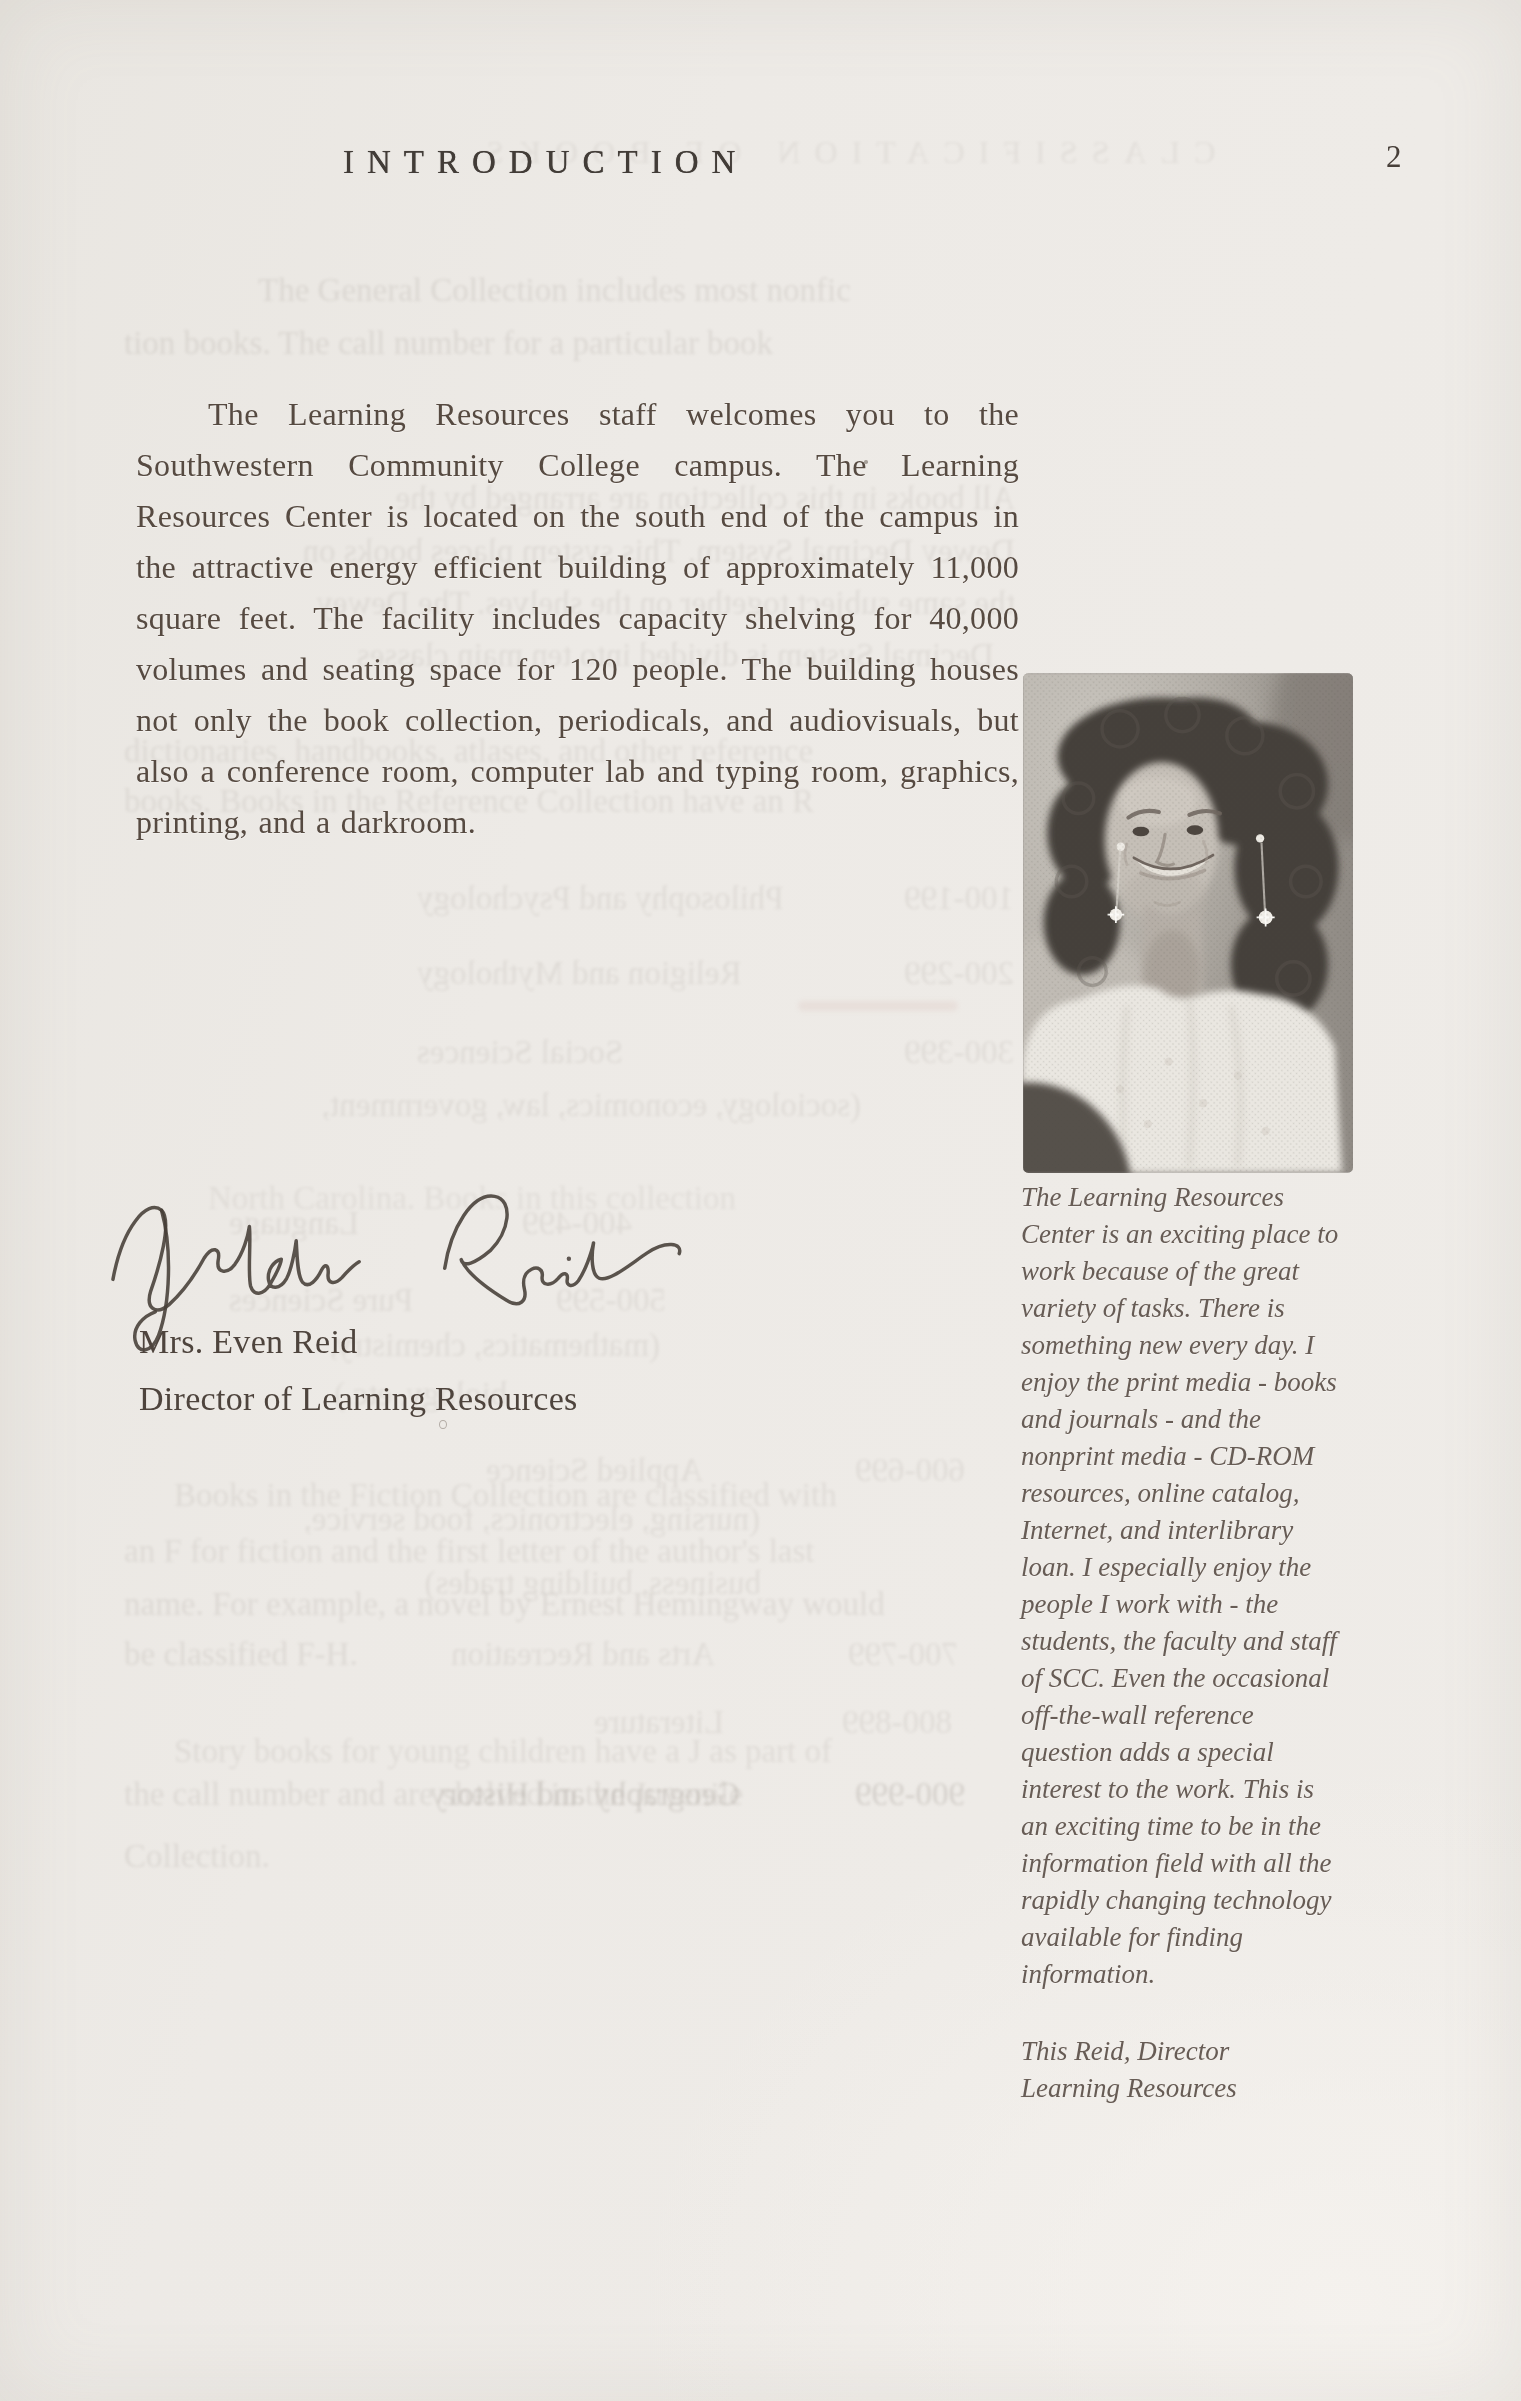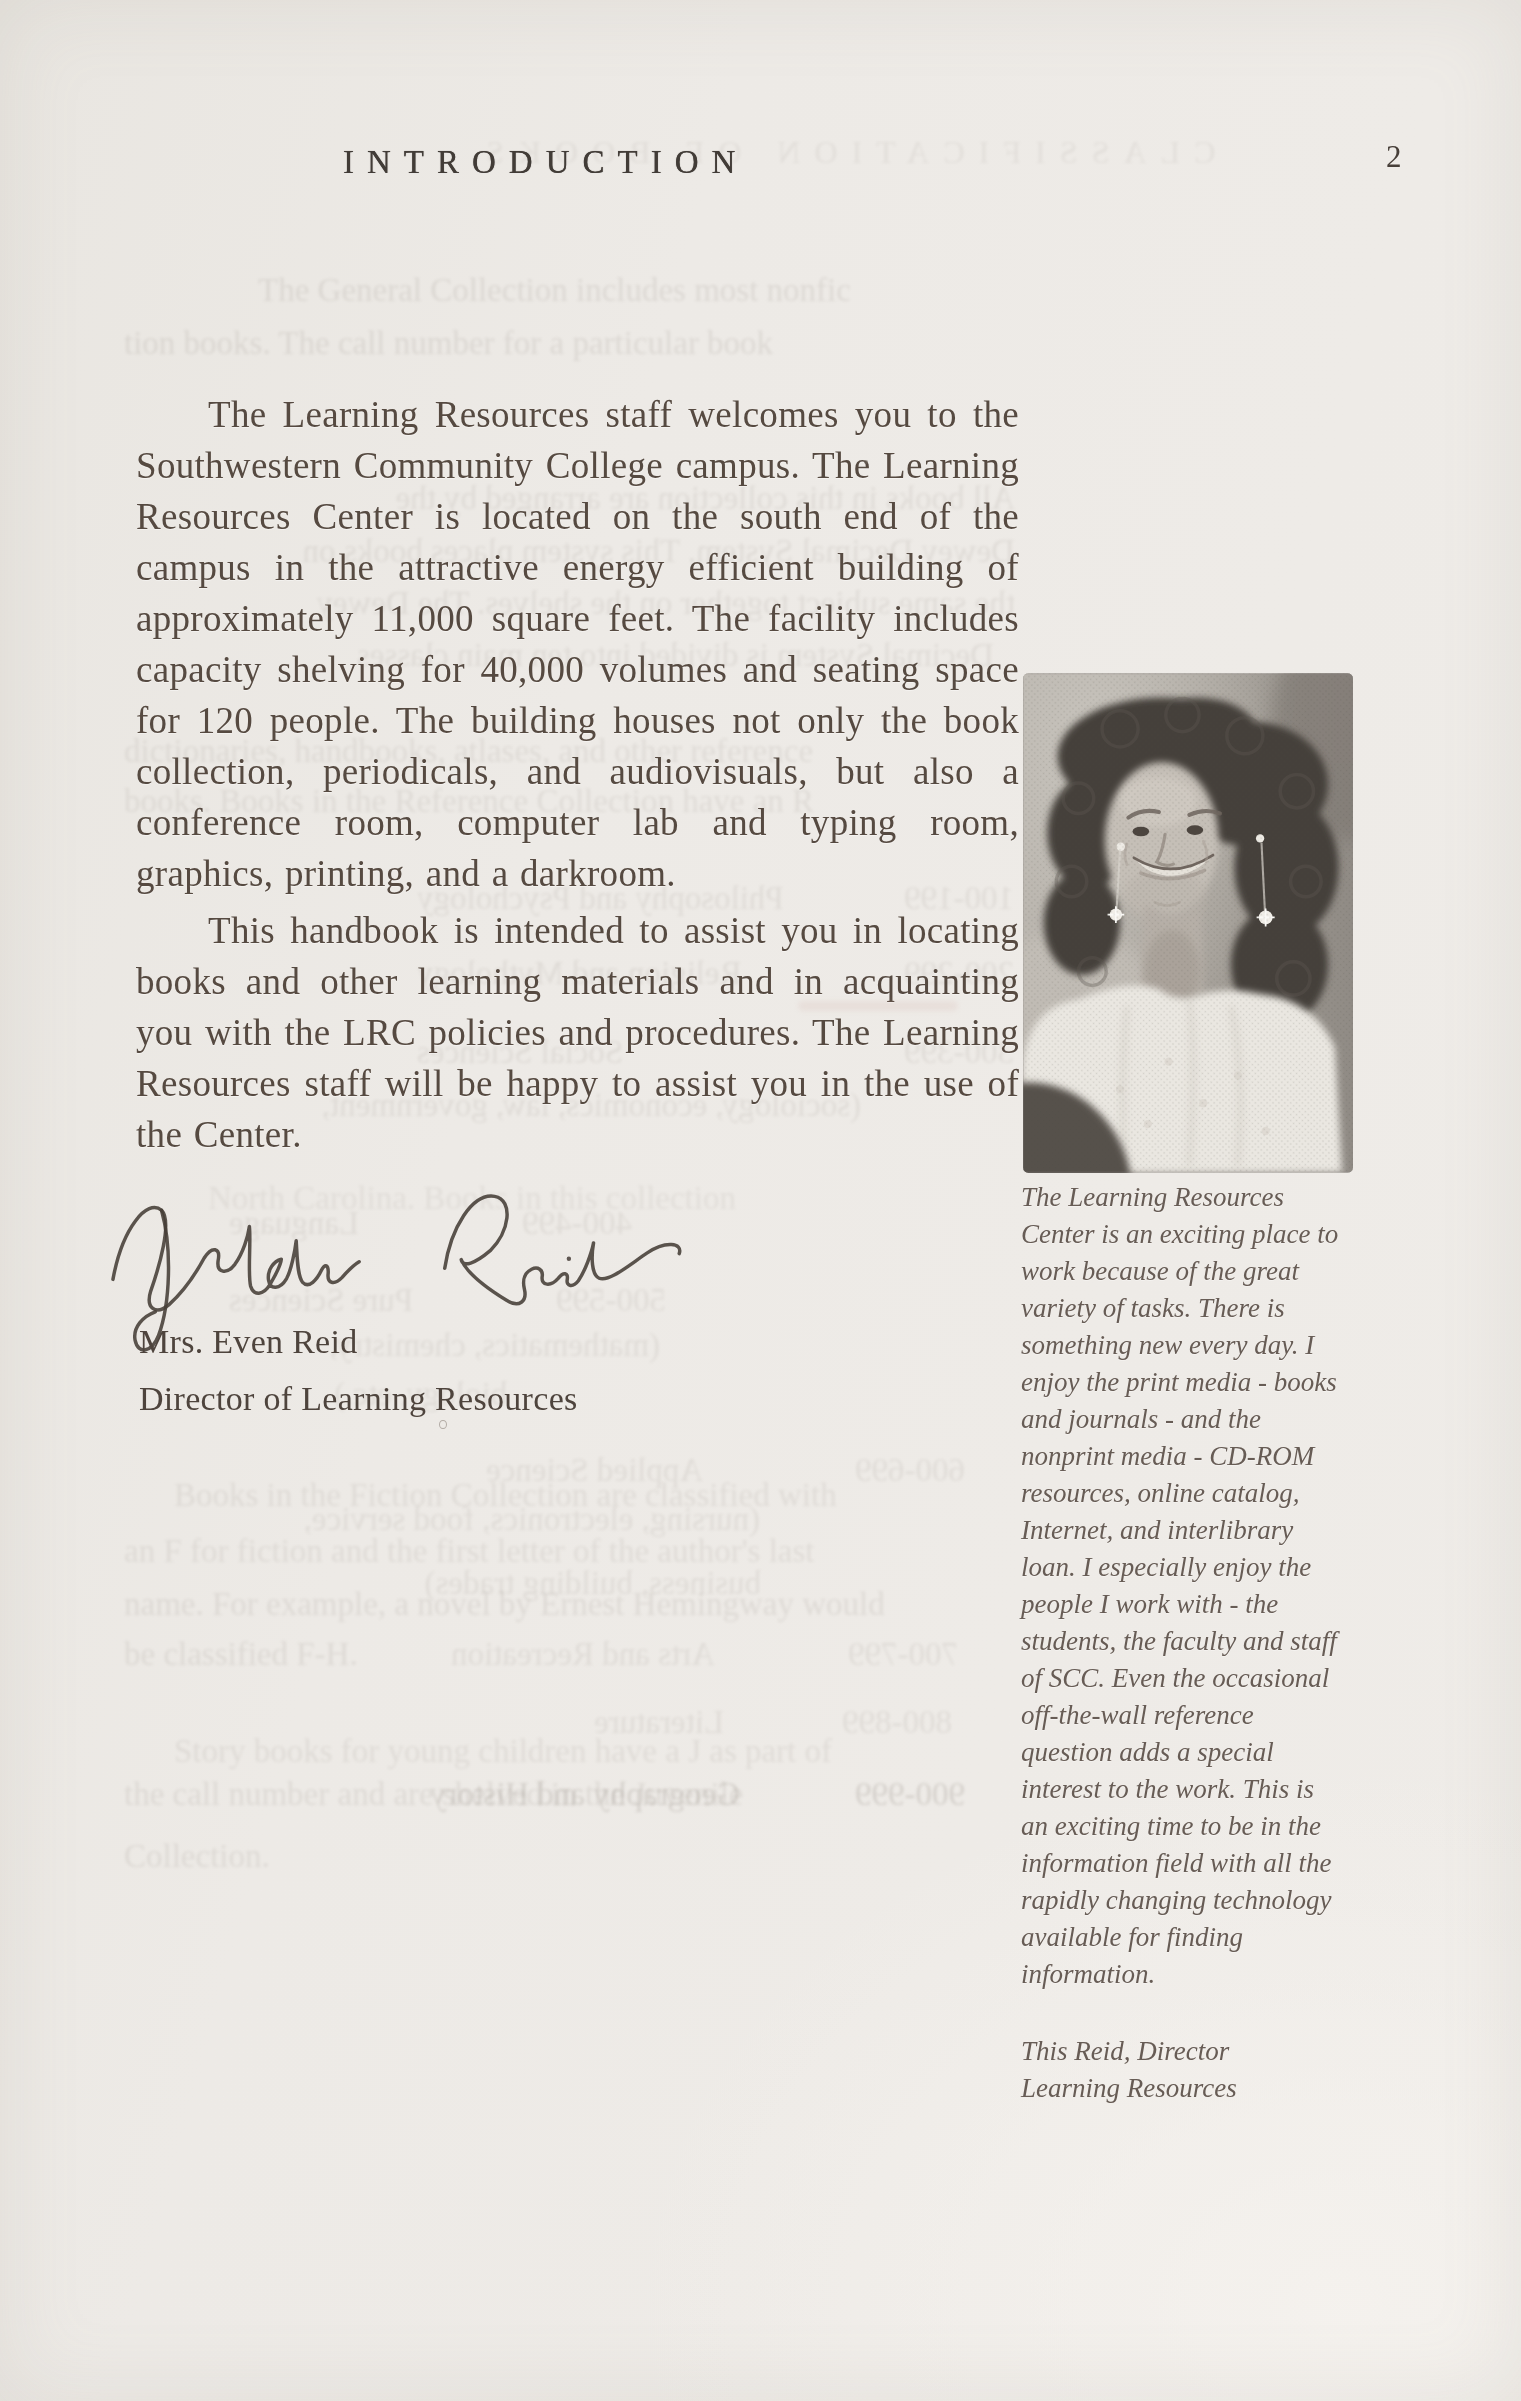--- a/index.html
+++ b/index.html
@@ -14,21 +14,21 @@
     font-family:"Liberation Serif","DejaVu Serif",serif;
   }
 
   
   .title { position:absolute; left:343px; top:144px; font-size:33px; letter-spacing:13px;
            color:#423c37; text-shadow:0 0 0.7px #423c37, 0 1.4px 0.7px rgba(255,255,255,.5); }
   .pagenum { position:absolute; left:1386px; top:139px; font-size:31px; color:#473f39; }
 
   
   .body-col { position:absolute; left:136px; top:389px; width:883px; }
-  .para { margin:0; font-size:37px; line-height:51px; text-align:justify; color:#564a41;
+  .para { margin:0; font-size:32px; line-height:51px; text-align:justify; color:#564a41;
           text-indent:72px; letter-spacing:0.3px; word-spacing:2.1px; hyphens:none;
           text-shadow:0 1.4px 0.7px rgba(255,255,255,.45); }
   .para + .para { margin-top:6.2px; }
 
   
   .signature-svg { position:absolute; left:92px; top:1180px; width:625px; height:181px;
                    transform:rotate(-1.2deg); pointer-events:none; }
   .signature-svg path { fill:none; stroke:#463d37; stroke-width:5; stroke-linecap:round;
                         stroke-linejoin:round; opacity:.88; }
   .sig-name  { position:absolute; left:139px; top:1323px; font-size:34px; color:#4e443d; letter-spacing:0.3px; }
@@ -139,21 +139,20 @@
     </div>
     <div class="ghost g28">the call number and are shelved in the Juvenile</div>
     <div class="ghost g29">Collection.</div>
   </div>
 
   <div class="title">INTRODUCTION</div>
   <div class="pagenum">2</div>
 
   <main class="body-col">
     <p class="para">The Learning Resources staff welcomes you to the Southwestern Community College campus. The Learning Resources Center is located on the south end of the campus in the attractive energy efficient building of approximately 11,000 square feet. The facility includes capacity shelving for 40,000 volumes and seating space for 120 people. The building houses not only the book collection, periodicals, and audiovisuals, but also a conference room, computer lab and typing room, graphics, printing, and a darkroom.</p>
-    <p class="para">This handbook is intended to assist you in locating books and other learning materials and in acquainting you with the LRC policies and procedures. The Learning Resources staff will be happy to assist you in the use of the Center.</p>
   </main>
 
   <svg class="signature-svg" viewBox="0 0 900 260" aria-hidden="true">
     <path d="M30,134 C45,60 82,18 102,36 C118,52 96,120 84,152 C76,176 90,188 110,172 C138,148 154,120 162,106 C174,88 186,92 182,110 C179,128 194,131 206,116 C218,100 226,76 228,62 C230,84 224,130 228,148 C232,162 246,162 256,146 C265,131 272,120 273,110 C262,112 252,126 254,140 C256,154 270,154 280,138 C287,126 293,98 295,84 C296,104 295,134 303,144 C312,154 324,140 330,128 C336,116 341,120 340,132 C338,146 348,150 360,138 C370,127 378,120 385,116"></path>
     <path d="M102,36 C116,90 112,170 94,216 C84,240 64,244 60,222 C57,204 72,188 90,182"></path>
     <path d="M508,128 C518,70 550,20 582,26 C610,32 602,78 574,104 C552,122 534,128 532,116 C540,136 568,158 596,176 C614,188 626,178 622,160 C619,146 624,136 633,132 C642,128 650,133 648,143 C646,156 660,158 671,146 C679,136 686,138 684,148 C682,158 692,160 700,150 C710,136 720,110 723,96 C719,116 719,142 730,147 C744,153 772,130 800,112 C826,95 852,98 846,114"></path>
     <circle cx="687" cy="118" r="3.2" fill="#463d37" stroke="none" opacity=".85"></circle>
   </svg>
   <div class="sig-name">Mrs. Even Reid</div>
   <div class="sig-title">Director of Learning Resources</div>

